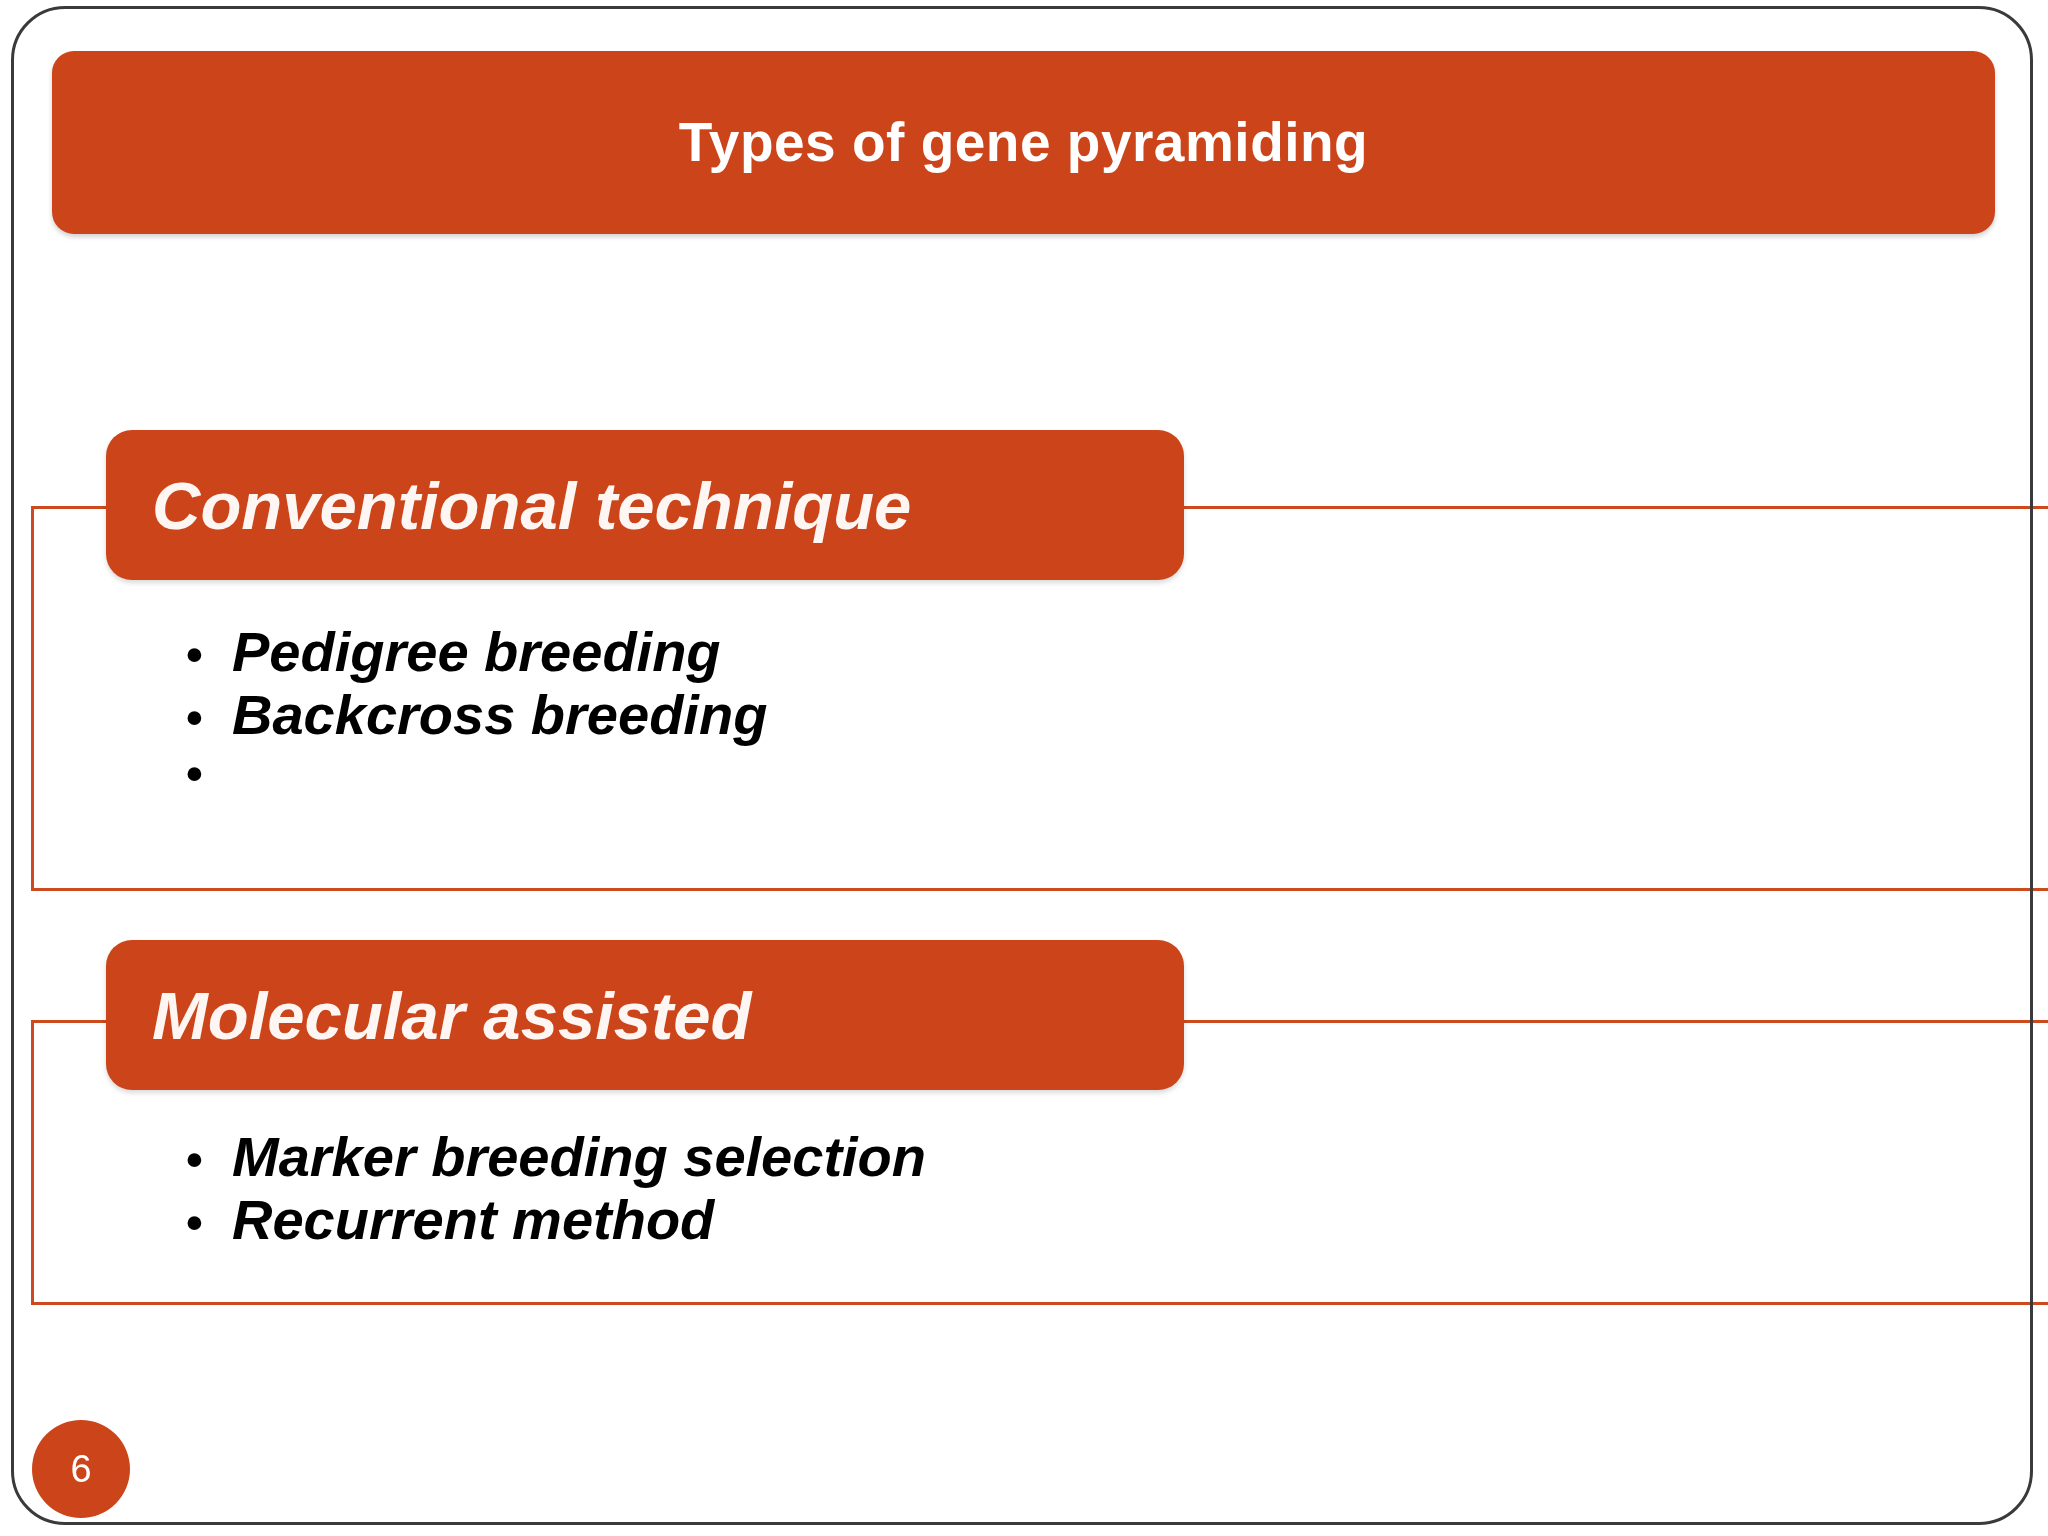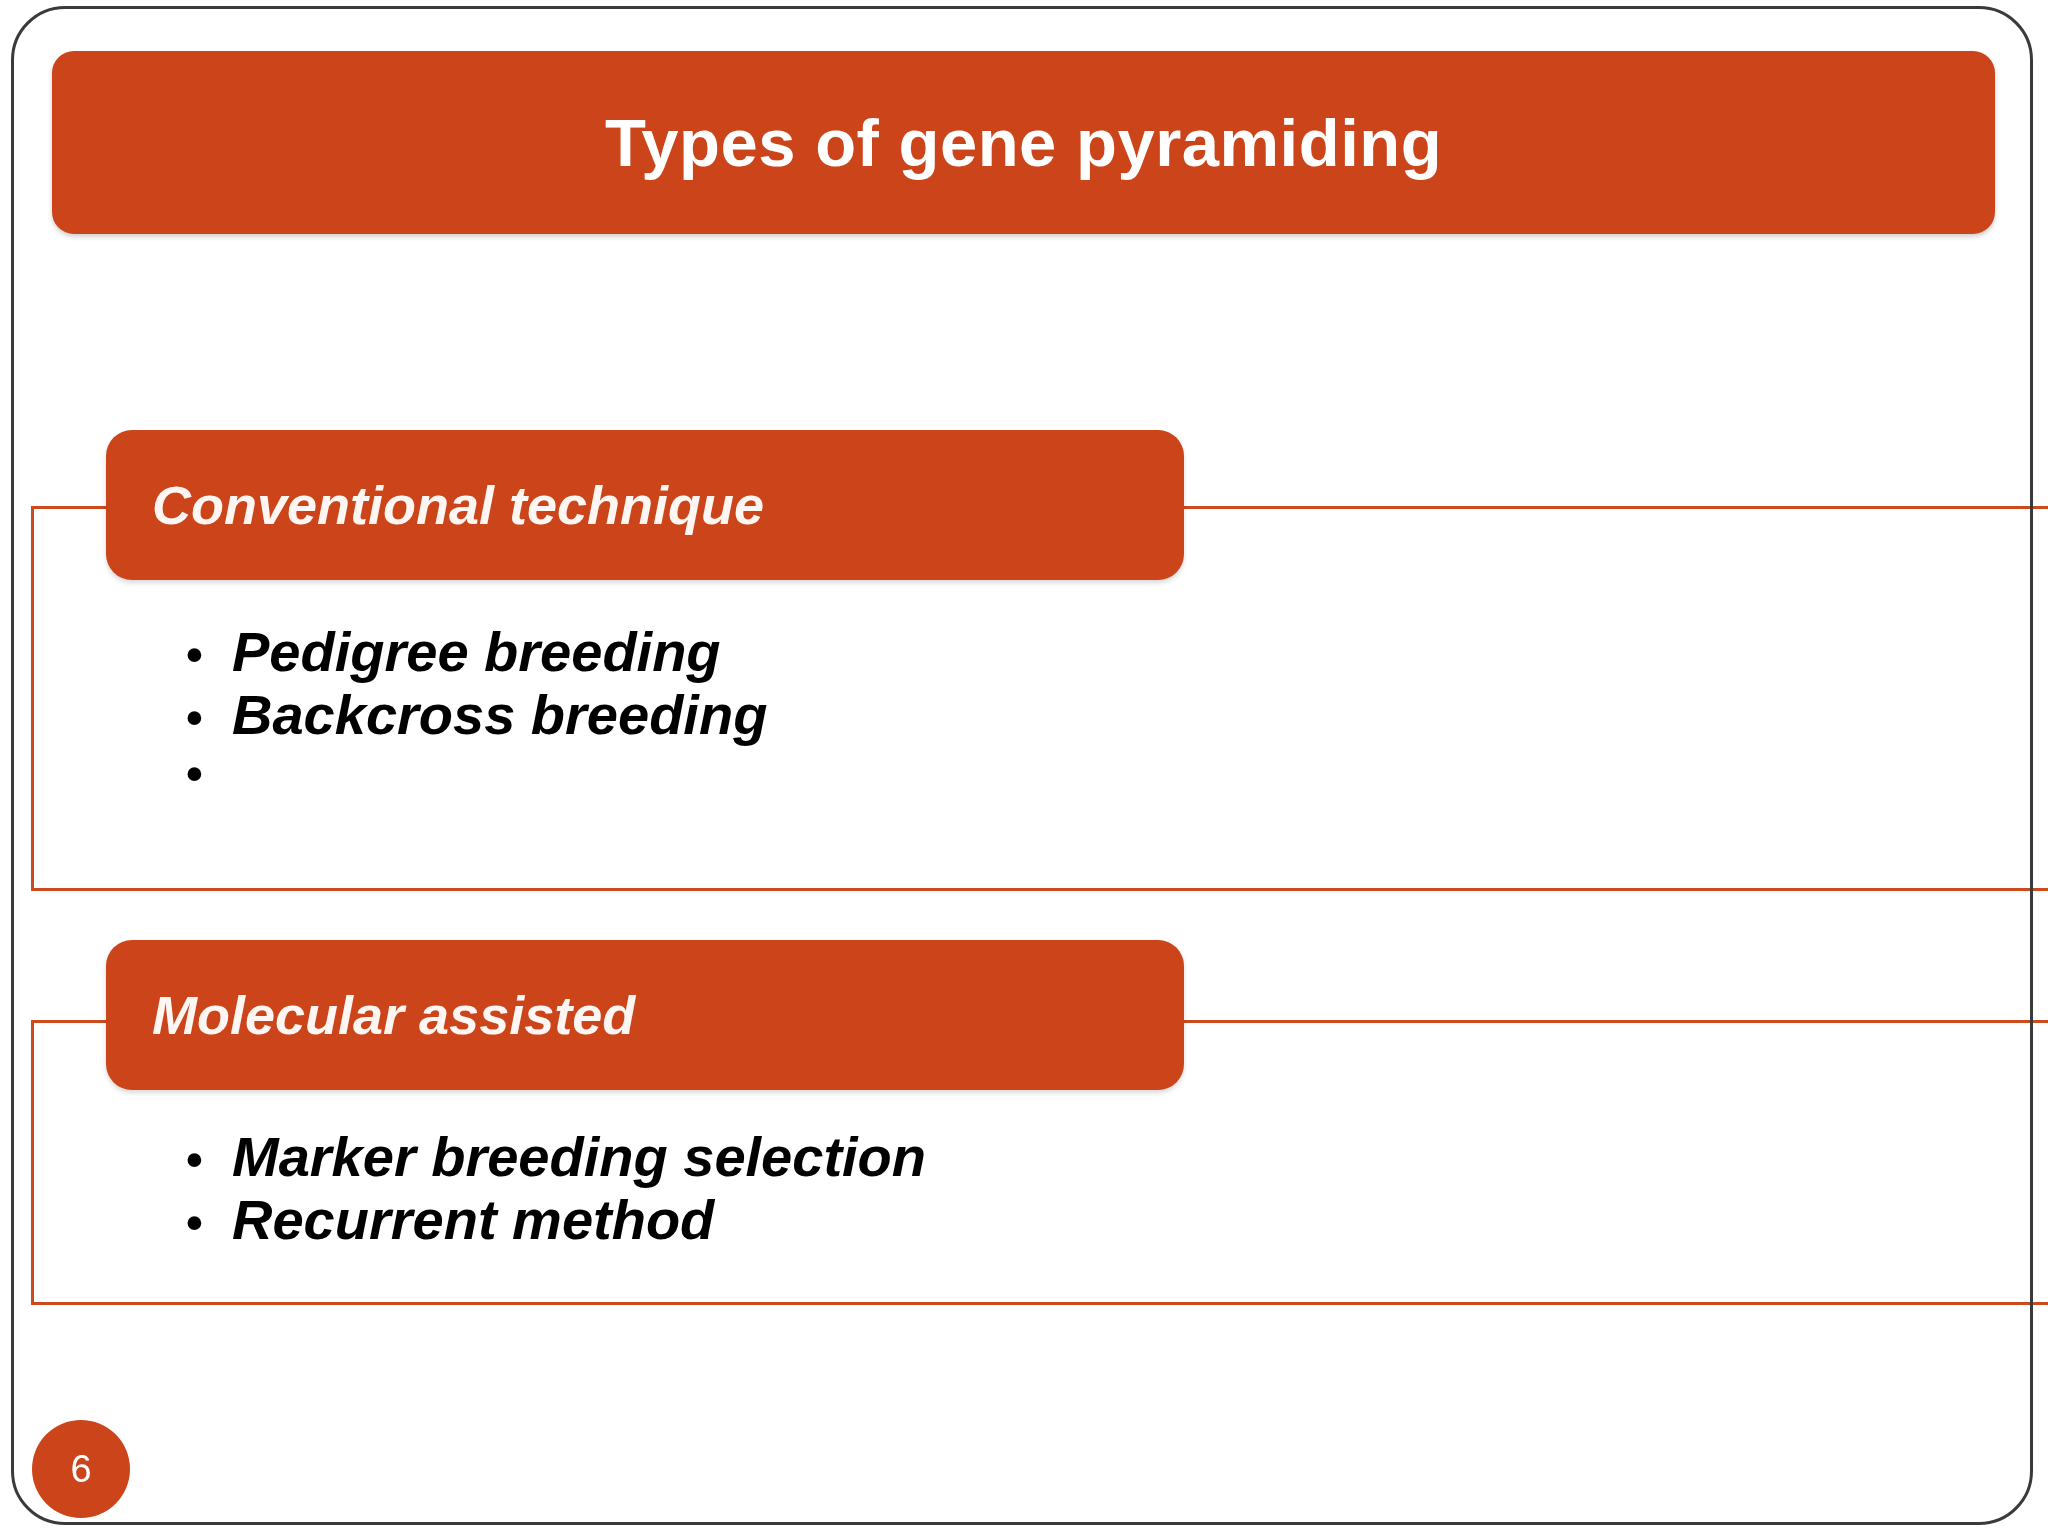--- a/index.html
+++ b/index.html
@@ -58,21 +58,21 @@
     height: 183px;
     background: #CC4419;
     border-radius: 22px;
     display: flex;
     align-items: center;
     justify-content: center;
     box-shadow: 0 3px 5px rgba(0,0,0,0.18);
   }
   .title-text {
     color: #ffffff;
-    font-size: 67px;
+    font-size: 55px;
     font-weight: bold;
     letter-spacing: 0.5px;
     line-height: 1;
     text-align: center;
     white-space: nowrap;
   }
 
   
   .section-pill {
     position: absolute;
@@ -89,21 +89,21 @@
     height: 150px;
   }
   .section-pill.molecular {
     left: 106px;
     top: 940px;
     width: 1078px;
     height: 150px;
   }
   .section-pill .pill-text {
     color: #fdf6f2;
-    font-size: 54px;
+    font-size: 67px;
     font-weight: bold;
     font-style: italic;
     padding-left: 46px;
     line-height: 1;
     white-space: nowrap;
   }
 
   
   .bullet-list {
     position: absolute;

